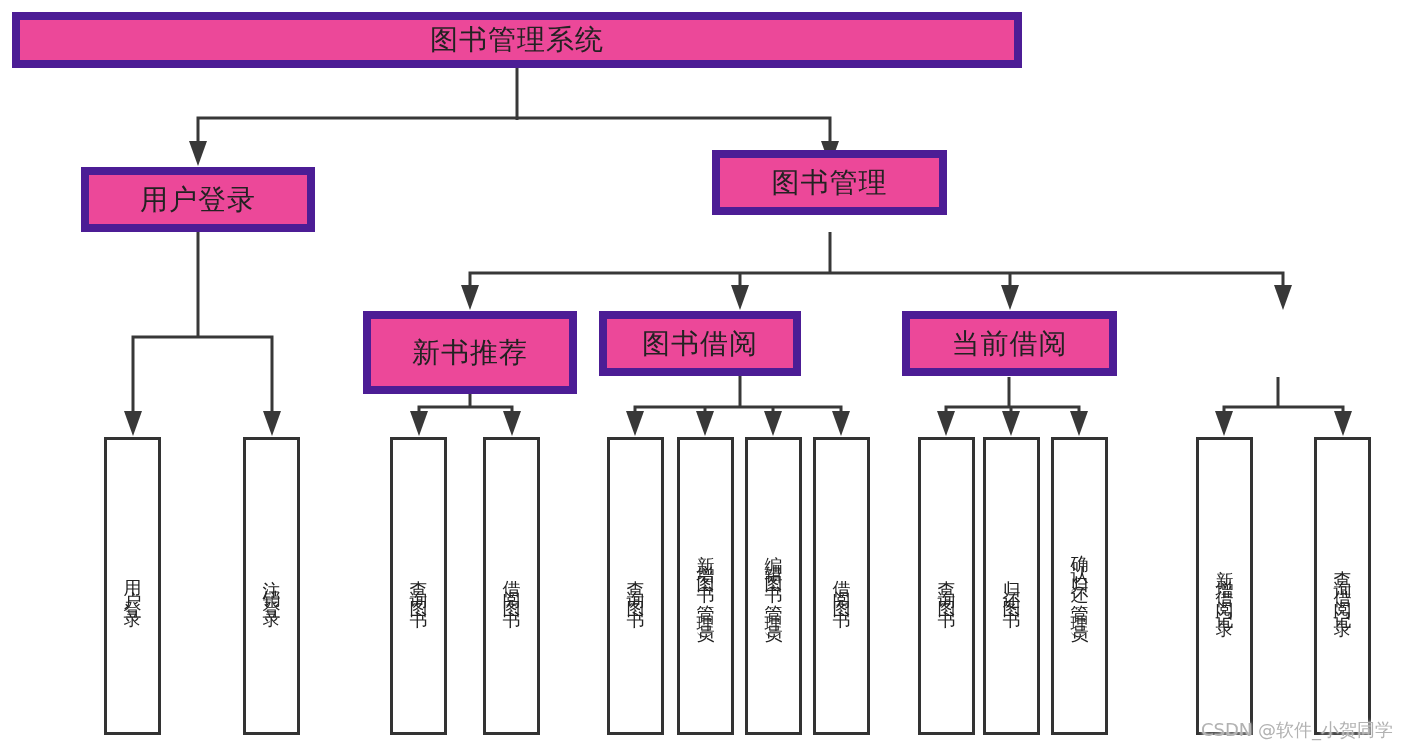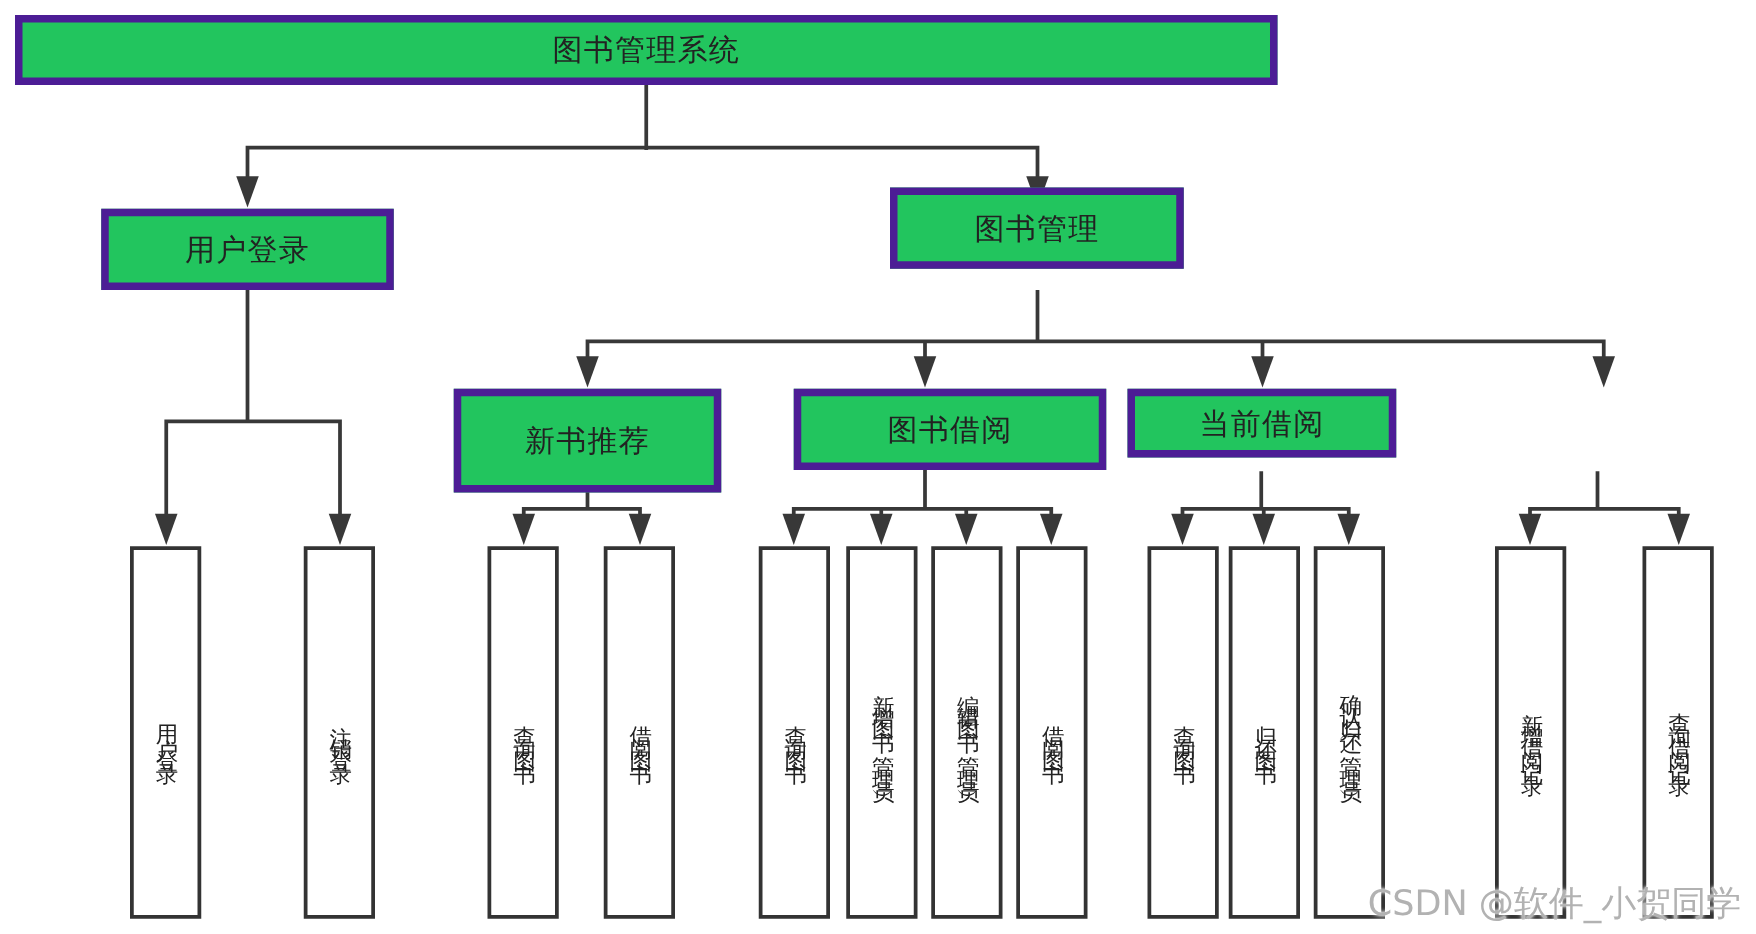--- a/index.html
+++ b/index.html
@@ -19,26 +19,26 @@
     position: absolute;
     left: 0;
     top: 0;
     width: 1405px;
     height: 747px;
     pointer-events: none;
   }
   .hbox {
     position: absolute;
     box-sizing: border-box;
-    border: 6px solid #4c1d95;
-    background: #22c55e;
+    border: 8px solid #4c1d95;
+    background: #ec4899;
     display: flex;
     align-items: center;
     justify-content: center;
-    font-size: 24px;
+    font-size: 28px;
     color: #222222;
     letter-spacing: 1px;
     white-space: nowrap;
     z-index: 2;
   }
   .vbox {
     position: absolute;
     top: 437px;
     width: 57px;
     height: 298px;
@@ -52,21 +52,21 @@
     text-orientation: mixed;
     font-size: 18px;
     letter-spacing: 10px;
     color: #222222;
     z-index: 2;
   }
   .watermark {
     position: absolute;
     right: 12px;
     bottom: 5px;
-    font-size: 28px;
+    font-size: 18px;
     color: #b2b2b2;
     text-shadow: 0 0 2px #ffffff, 0 0 4px #ffffff;
     z-index: 5;
     white-space: nowrap;
   }
 </style>
 </head>
 <body>
 
 <div class="canvas">
@@ -115,22 +115,22 @@
       <polygon points="1334,411 1352,411 1343,436"></polygon>
     </g>
   </svg>
 
   <div class="hbox" style="left:12px; top:12px; width:1010px; height:56px">图书管理系统</div>
 
   <div class="hbox" style="left:81px; top:167px; width:234px; height:65px">用户登录</div>
   <div class="hbox" style="left:712px; top:150px; width:235px; height:65px">图书管理</div>
 
   <div class="hbox" style="left:363px; top:311px; width:214px; height:83px">新书推荐</div>
-  <div class="hbox" style="left:635px; top:311px; width:250px; height:65px">图书借阅</div>
-  <div class="hbox" style="left:902px; top:311px; width:215px; height:55px">当前借阅</div>
+  <div class="hbox" style="left:599px; top:311px; width:202px; height:65px">图书借阅</div>
+  <div class="hbox" style="left:902px; top:311px; width:215px; height:65px">当前借阅</div>
 
   <div class="vbox" style="left:104px">用户登录</div>
   <div class="vbox" style="left:243px">注销登录</div>
 
   <div class="vbox" style="left:390px">查询图书</div>
   <div class="vbox" style="left:483px">借阅图书</div>
 
   <div class="vbox" style="left:607px">查询图书</div>
   <div class="vbox" style="left:677px">新增图书（管理员）</div>
   <div class="vbox" style="left:745px">编辑图书（管理员）</div>

